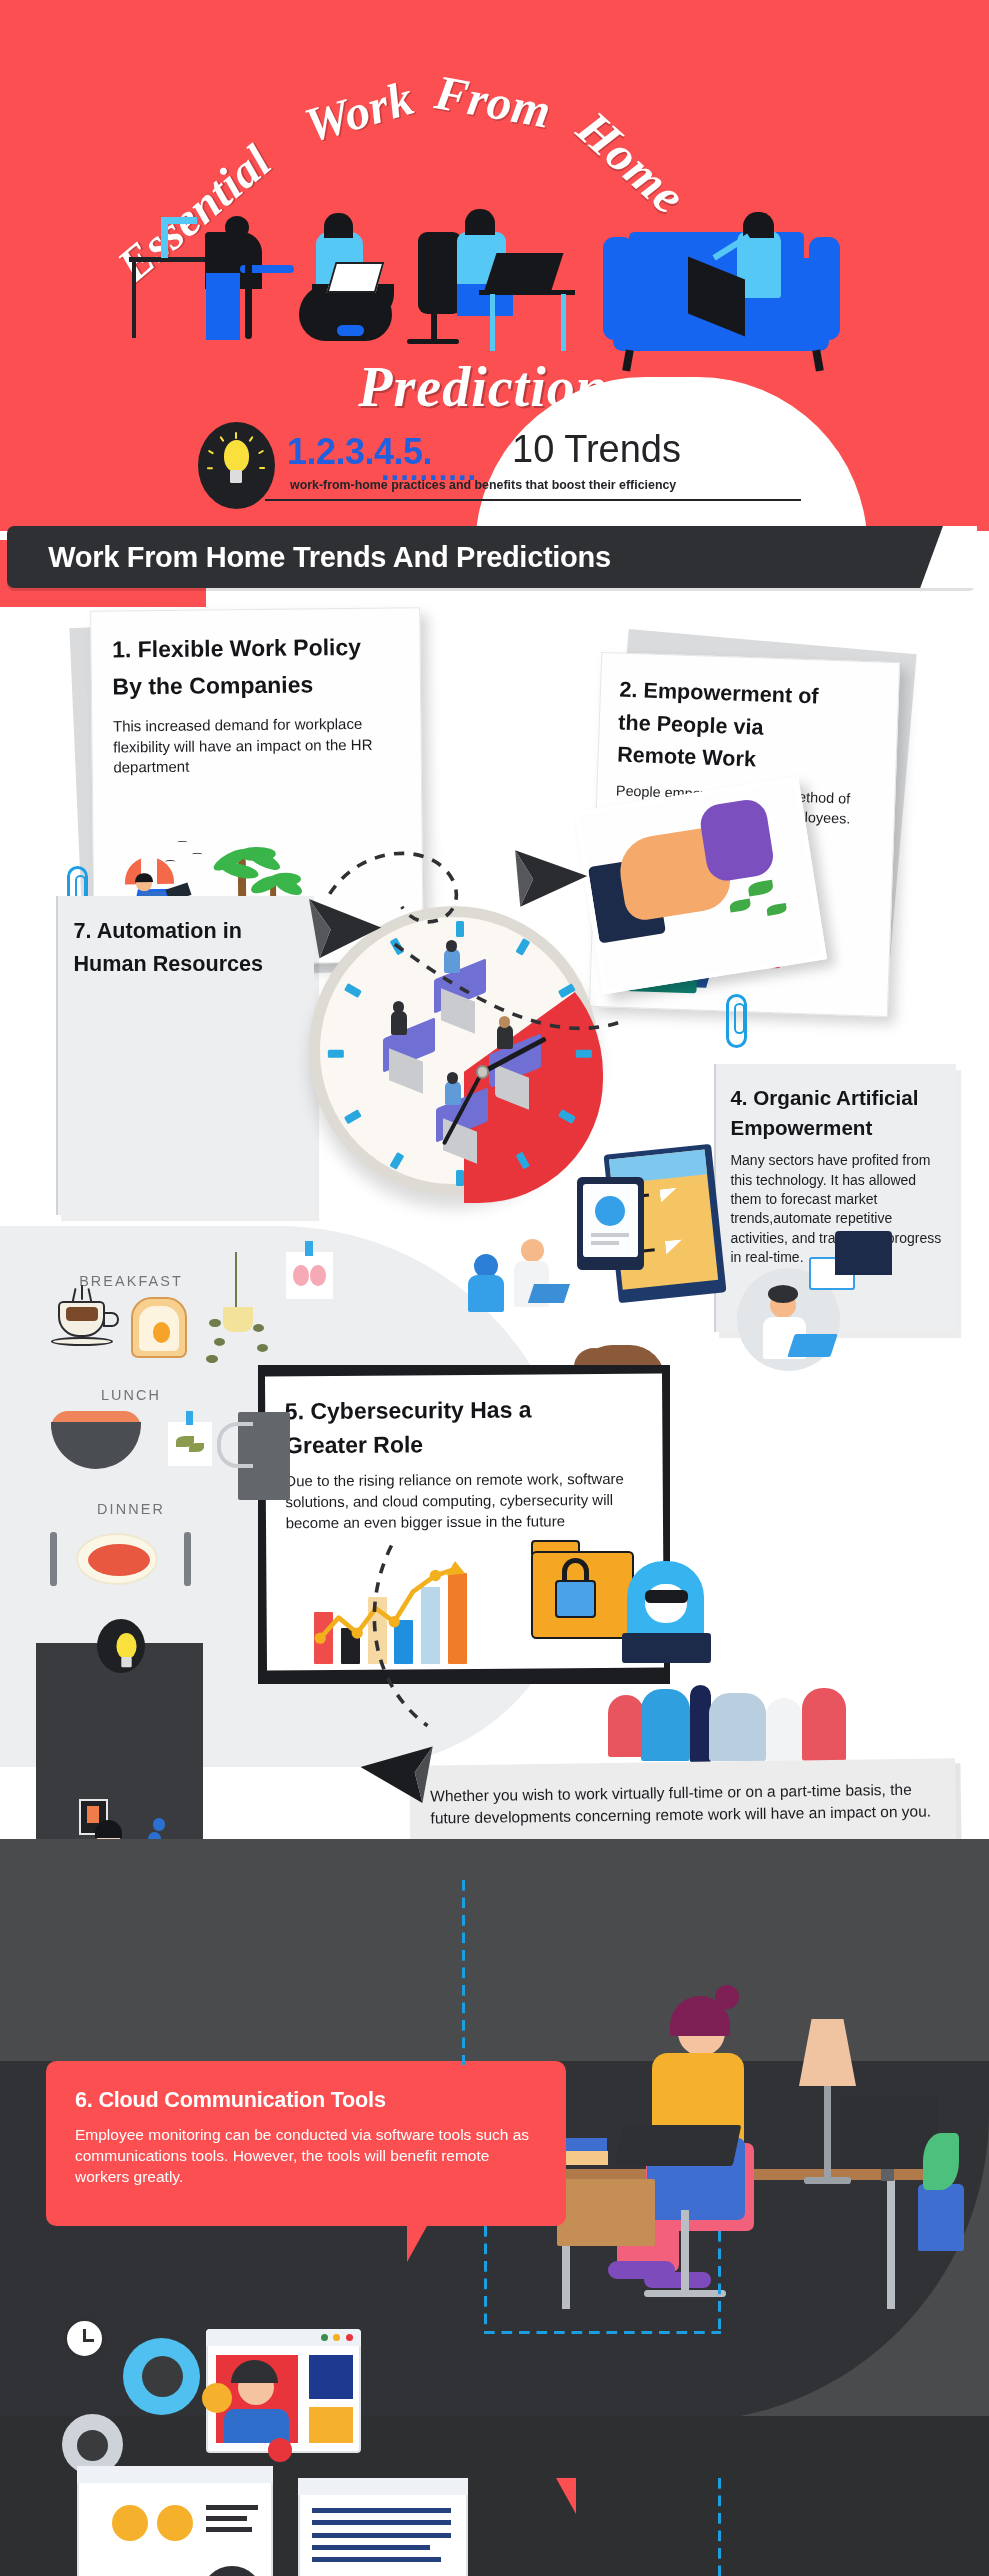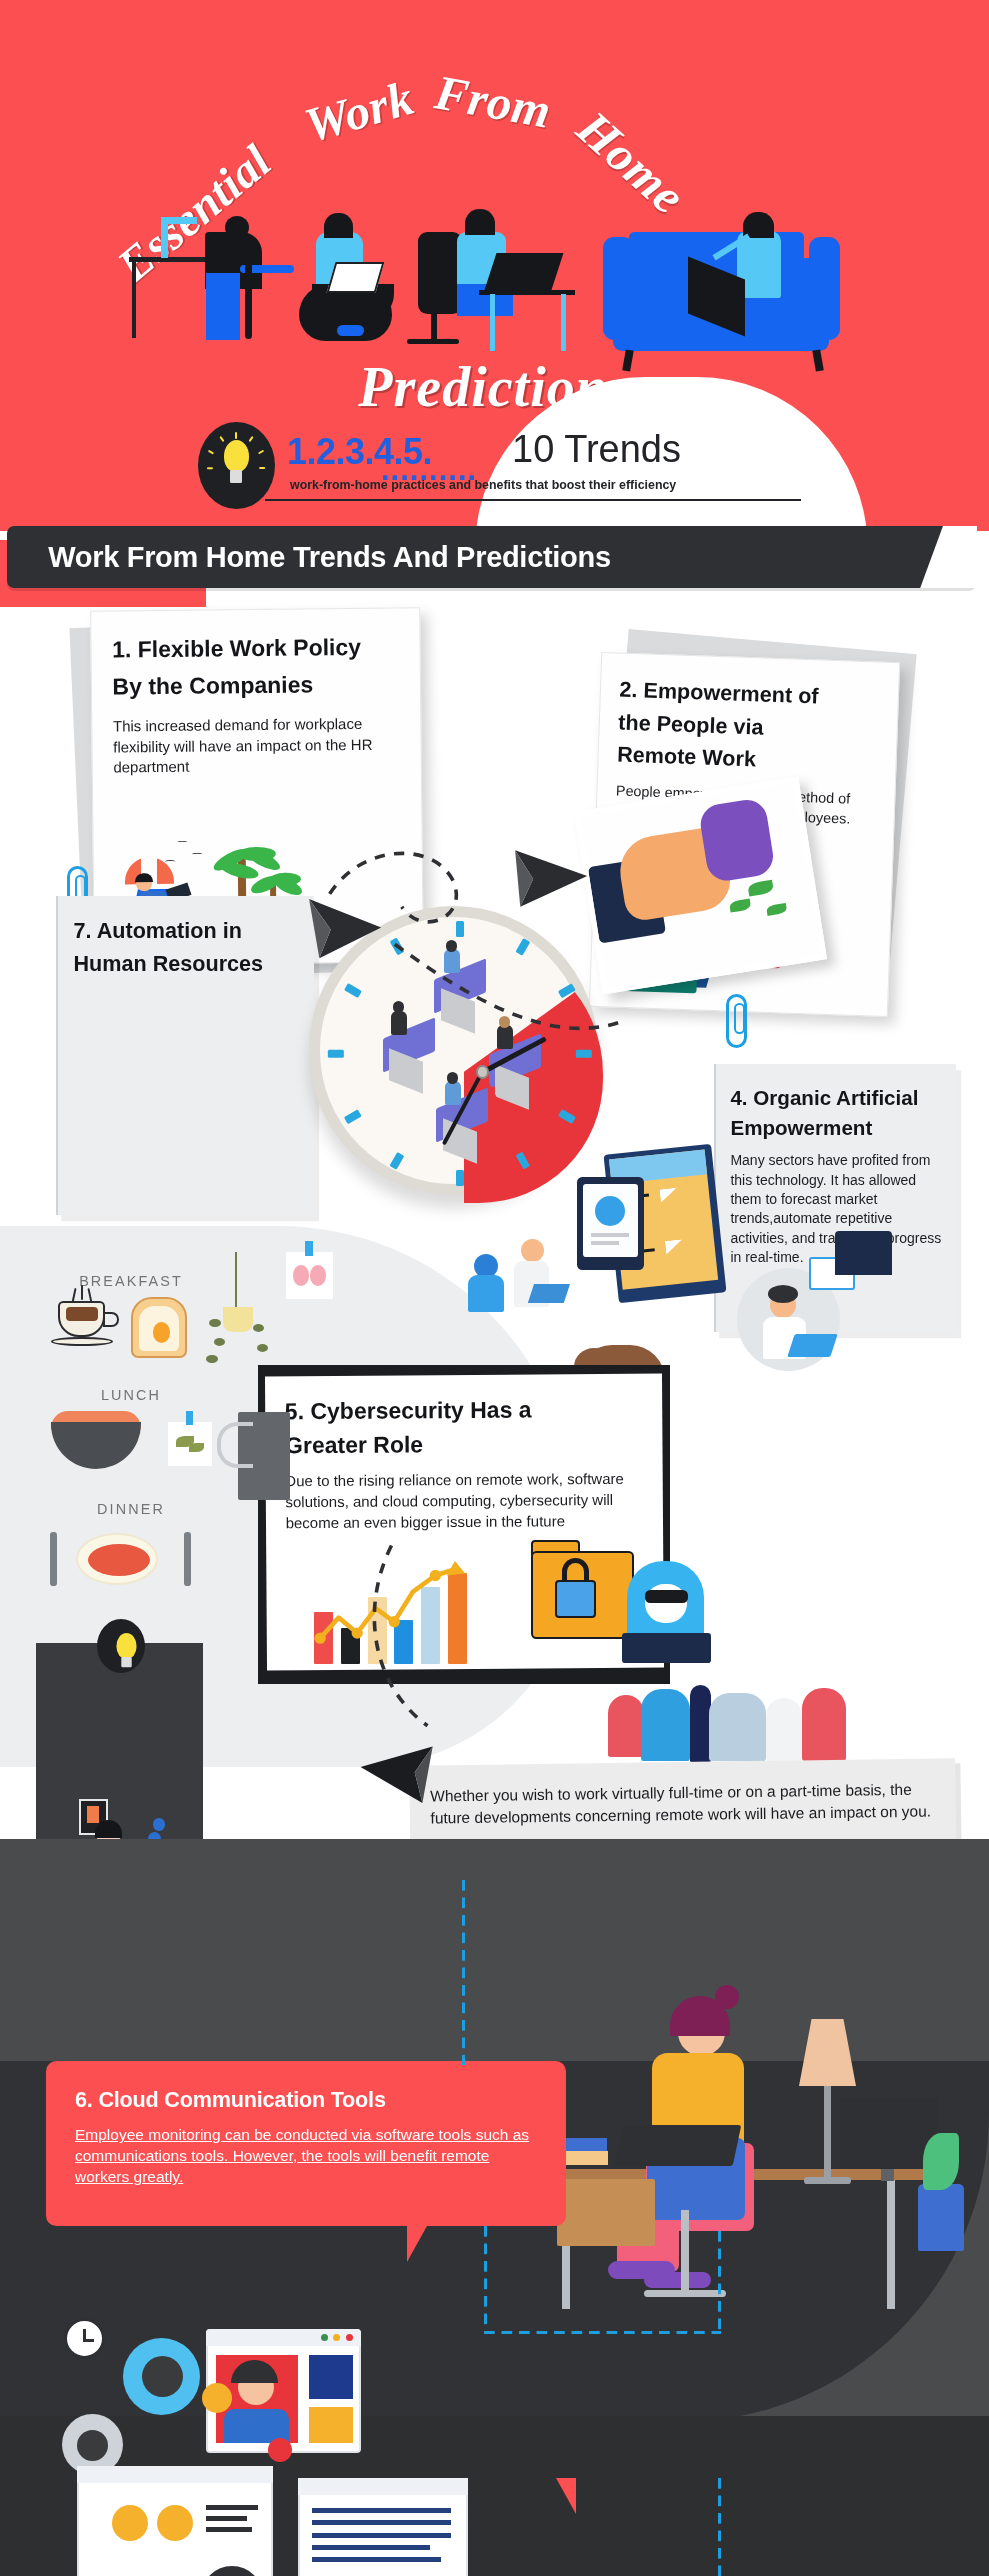--- a/index.html
+++ b/index.html
@@ -213,21 +213,21 @@
 
   
   .dark-section { position:absolute; left:0; top:1839px; width:989px; height:1741px; background:#4a4b4d; }
   .dark-blob { position:absolute; background:#313235; }
   .dark-blob-1 { left:0; top:222px; width:989px; height:361px; background:#313235; border-radius:0 0 309px 0; }
   .dark-blob-2 { left:0; top:577px; width:989px; height:392px; background:#2e2f31; }
 
   
   .bubble { position:absolute; background:#fb4f51; border-radius:10.3px; color:#fff; }
   .bubble h3 { font-size:21.6px; font-weight:bold; letter-spacing:-0.2px; }
-  .bubble p { font-size:15.5px; line-height:1.36; margin-top:11.3px;text-decoration:underline; }
+  .bubble p { font-size:15.5px; line-height:1.36; margin-top:11.3px; }
   .bubble-tail { position:absolute; width:0; height:0; }
 
   #b6 { left:46px; top:2061px; width:520px; height:165px; padding:26px 29px 0 29px; }
   #b6-tail { left:407px; top:2226px; border-left:20.6px solid #fb4f51; border-bottom:36px solid transparent; }
 
   #b7 { left:520px; top:2326px; width:469px; height:152px; padding:23px 31px 0 29px; }
   #b7-tail { left:556px; top:2478px; border-right:20.6px solid #fb4f51; border-bottom:36px solid transparent; }
 
   
   .dash-v { position:absolute; width:3.1px; background-image: linear-gradient(#1b9fe0 60%, transparent 0); background-size: 3.1px 17.5px; }

